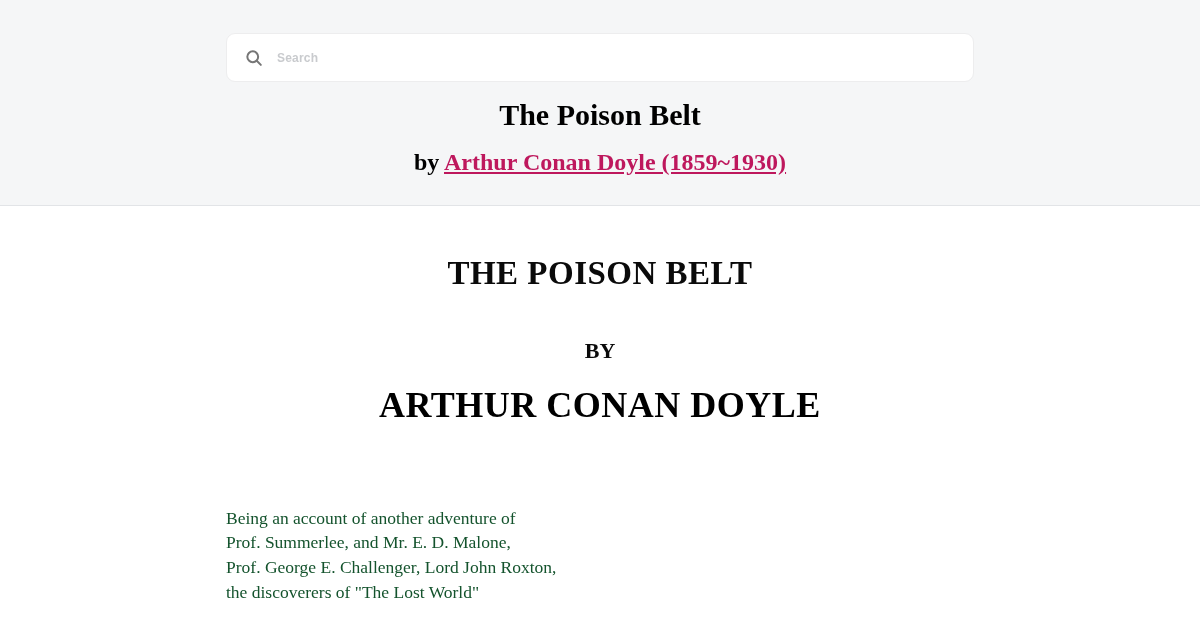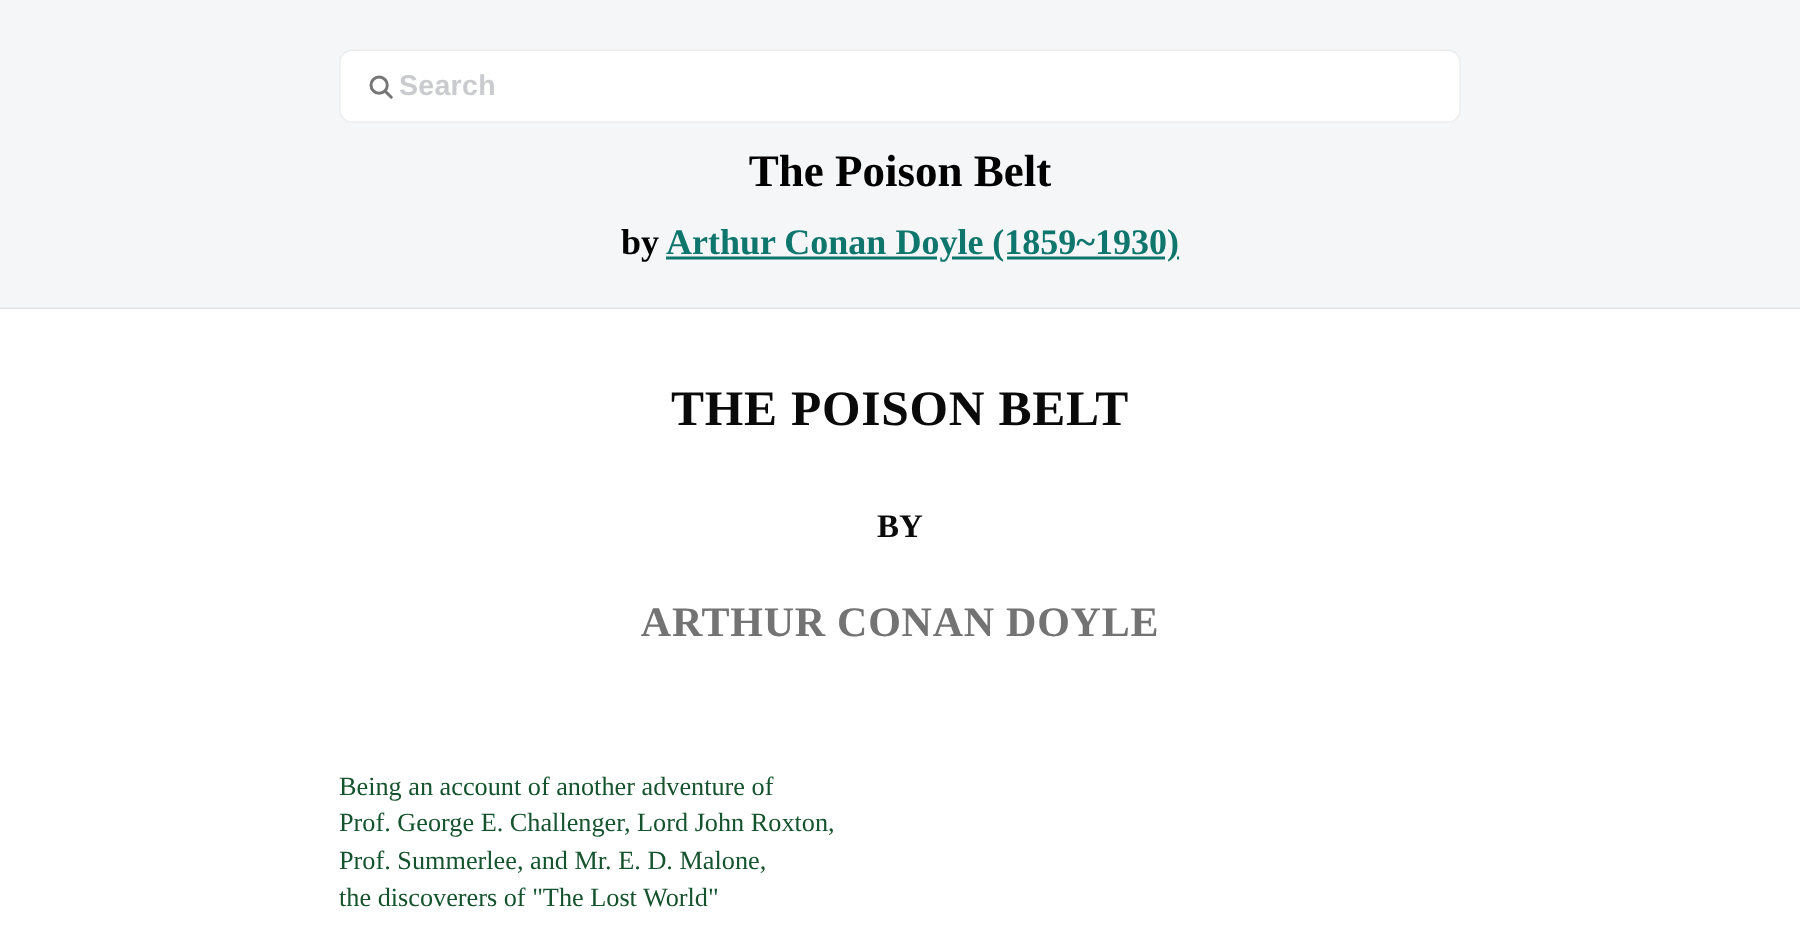--- a/index.html
+++ b/index.html
@@ -30,23 +30,23 @@
     display: inline-flex;
     width: 20px;
     height: 20px;
     flex: 0 0 auto;
   }
   .search-input {
     flex: 1;
     border: none;
     outline: none;
     background: transparent;
-    margin-left: 2px;
+    margin-left: 13px;
     font-family: "Liberation Sans", sans-serif;
-    font-size: 19px;
+    font-size: 12px;
     font-weight: 600;
     color: #0f172a;
   }
   .search-input::placeholder {
     color: #c9cbce;
     font-weight: 600;
     letter-spacing: 0.2px;
   }
   .book-title {
     margin-top: 15px;
@@ -57,21 +57,21 @@
     line-height: 1.2;
   }
   .byline {
     margin-top: 16px;
     text-align: center;
     font-size: 24px;
     font-weight: 700;
     color: #000000;
   }
   .author-link {
-    color: #0f766e;
+    color: #be185d;
     cursor: pointer;
     margin-top: 15px;
   }
 
   
   .content { background: #ffffff; }
   .content-title {
     margin-top: 48px;
     text-align: center;
     font-size: 33px;
@@ -81,25 +81,25 @@
     line-height: 1.2;
   }
   .content-by {
     margin-top: 44px;
     text-align: center;
     font-size: 22px;
     font-weight: 700;
     color: #0a0a0a;
   }
   .content-author {
-    margin-top: 36px;
+    margin-top: 20px;
     text-align: center;
-    font-size: 28px;
+    font-size: 36px;
     font-weight: 700;
-    color: #737373;
+    color: #000000;
     letter-spacing: 0.5px;
   }
   .dedication {
     margin-top: 80px;
     font-size: 17.5px;
     line-height: 24.7px;
     color: #14532d;
     text-align: left;
   }
 </style>
@@ -132,20 +132,20 @@
   <main class="content">
     <div class="container">
       <h2 class="content-title">THE POISON BELT</h2>
 
       <div class="content-by">BY</div>
 
       <div class="content-author">ARTHUR CONAN DOYLE</div>
 
       <div class="dedication">
         <div>Being an account of another adventure of</div>
+        <div>Prof. Summerlee, and Mr. E. D. Malone,</div>
         <div>Prof. George E. Challenger, Lord John Roxton,</div>
-        <div>Prof. Summerlee, and Mr. E. D. Malone,</div>
         <div>the discoverers of "The Lost World"</div>
       </div>
     </div>
   </main>
 
 </div>
 
 </body></html>

